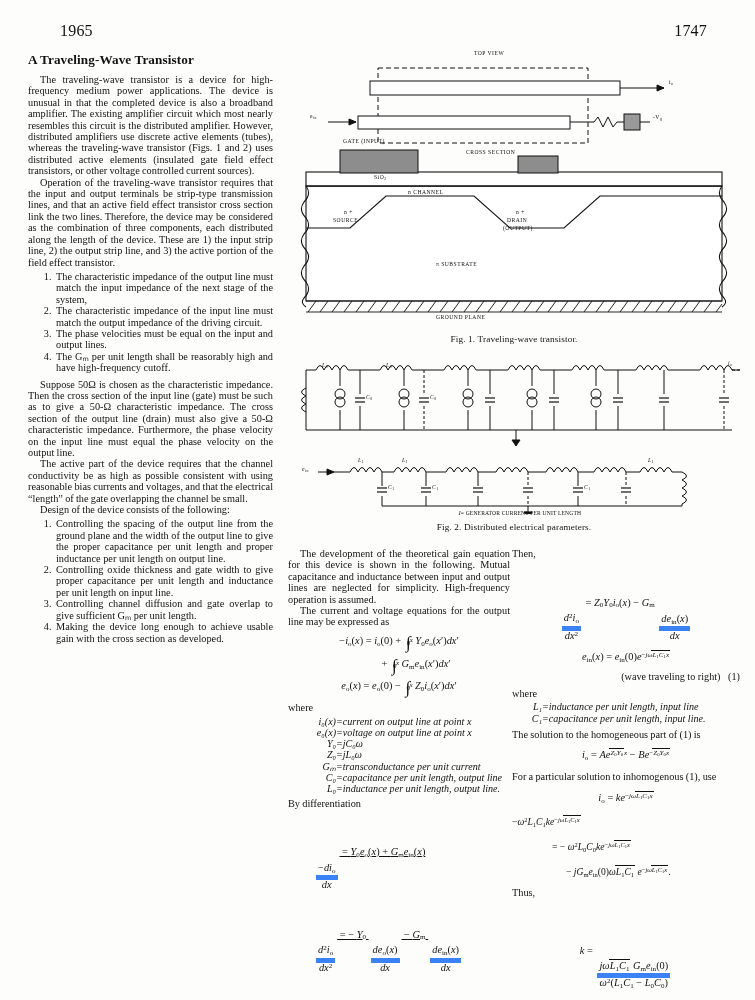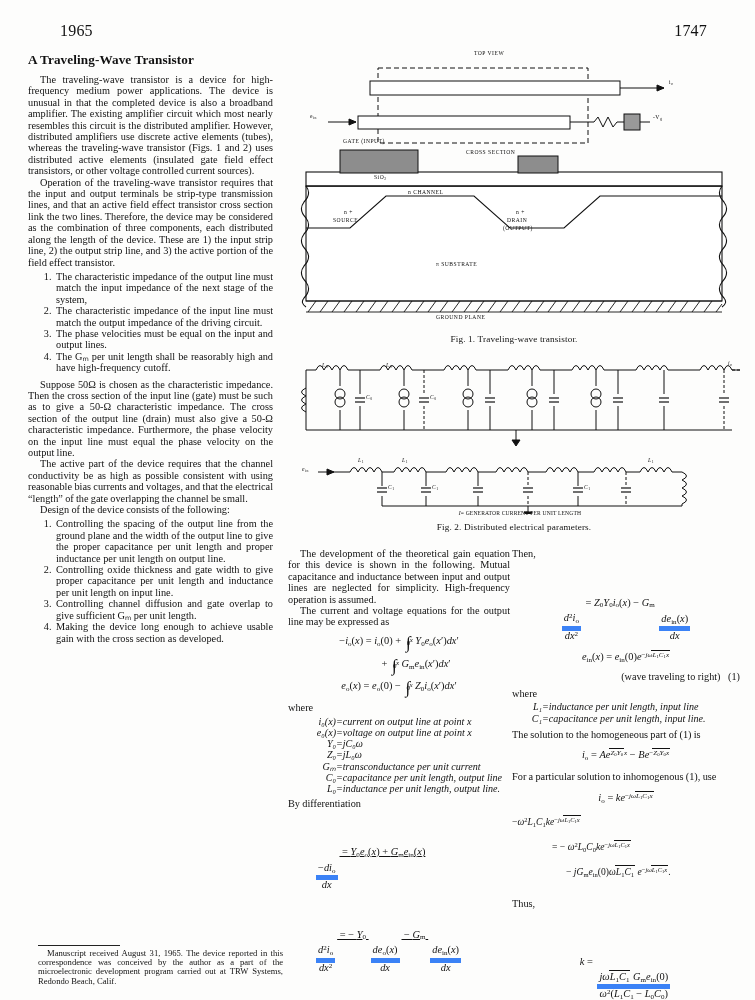--- a/index.html
+++ b/index.html
@@ -148,24 +148,20 @@
     <p class="body">Design of the device consists of the following:</p>
 
     <ol class="numlist">
       <li>Controlling the spacing of the output line from the ground plane and the width of the output line to give the proper capacitance per unit length and proper inductance per unit length on output line.</li>
       <li>Controlling oxide thickness and gate width to give proper capacitance per unit length and inductance per unit length on input line.</li>
       <li>Controlling channel diffusion and gate overlap to give sufficient Gₘ per unit length.</li>
       <li>Making the device long enough to achieve usable gain with the cross section as developed.</li>
     </ol>
   </div>
 
-  <div class="footnote">
-    <div class="rule"></div>
-    <p>Manuscript received August 31, 1965. The device reported in this correspondence was conceived by the author as a part of the microelectronic development program carried out at TRW Systems, Redondo Beach, Calif.</p>
-  </div>
 
   <div class="figwrap">
 
     <div class="fig1">
       <svg width="452" height="285" viewBox="0 0 452 285">
         <g stroke="#111" fill="none" stroke-width="1">
 
           <rect x="90" y="22" width="210" height="75" stroke-dasharray="5,3"></rect>
 
           <rect x="82" y="35" width="250" height="14" fill="#fff"></rect>
@@ -562,21 +558,21 @@
       −<i>ω</i><sup>2</sup><i>L</i><sub>1</sub><i>C</i><sub>1</sub><i>ke</i><sup>−<i>jω</i><span class="sqrt"><i>L</i><sub>1</sub><i>C</i><sub>1</sub><i>x</i></span></sup>
     </div>
     <div class="eq left" style="padding-left:40px;font-size:9.6px">
       = − <i>ω</i><sup>2</sup><i>L</i><sub>0</sub><i>C</i><sub>0</sub><i>ke</i><sup>−<i>jω</i><span class="sqrt"><i>L</i><sub>1</sub><i>C</i><sub>1</sub><i>x</i></span></sup>
     </div>
     <div class="eq left" style="padding-left:54px;font-size:9.6px">
       − <i>jG</i><sub>m</sub><i>e</i><sub>in</sub>(0)<i>ω</i><span class="sqrt"><i>L</i><sub>1</sub><i>C</i><sub>1</sub></span>
       <i>e</i><sup>−<i>jω</i><span class="sqrt"><i>L</i><sub>1</sub><i>C</i><sub>1</sub><i>x</i></span></sup>.
     </div>
 
-    <p class="body noind" style="margin-top:17px">Thus,</p>
+    <p class="body noind" style="margin-top:6px">Thus,</p>
     <div class="eq" style="margin-top:14px">
       <i>k</i> =
       <span class="frac">
         <span class="num"><i>jω</i><span class="sqrt"><i>L</i><sub>1</sub><i>C</i><sub>1</sub></span> <i>G</i><sub>m</sub><i>e</i><sub>in</sub>(0)</span>
         <span class="den"><i>ω</i><sup>2</sup>(<i>L</i><sub>1</sub><i>C</i><sub>1</sub> − <i>L</i><sub>0</sub><i>C</i><sub>0</sub>)</span>
       </span>
     </div>
   </div>
 
 </div>

